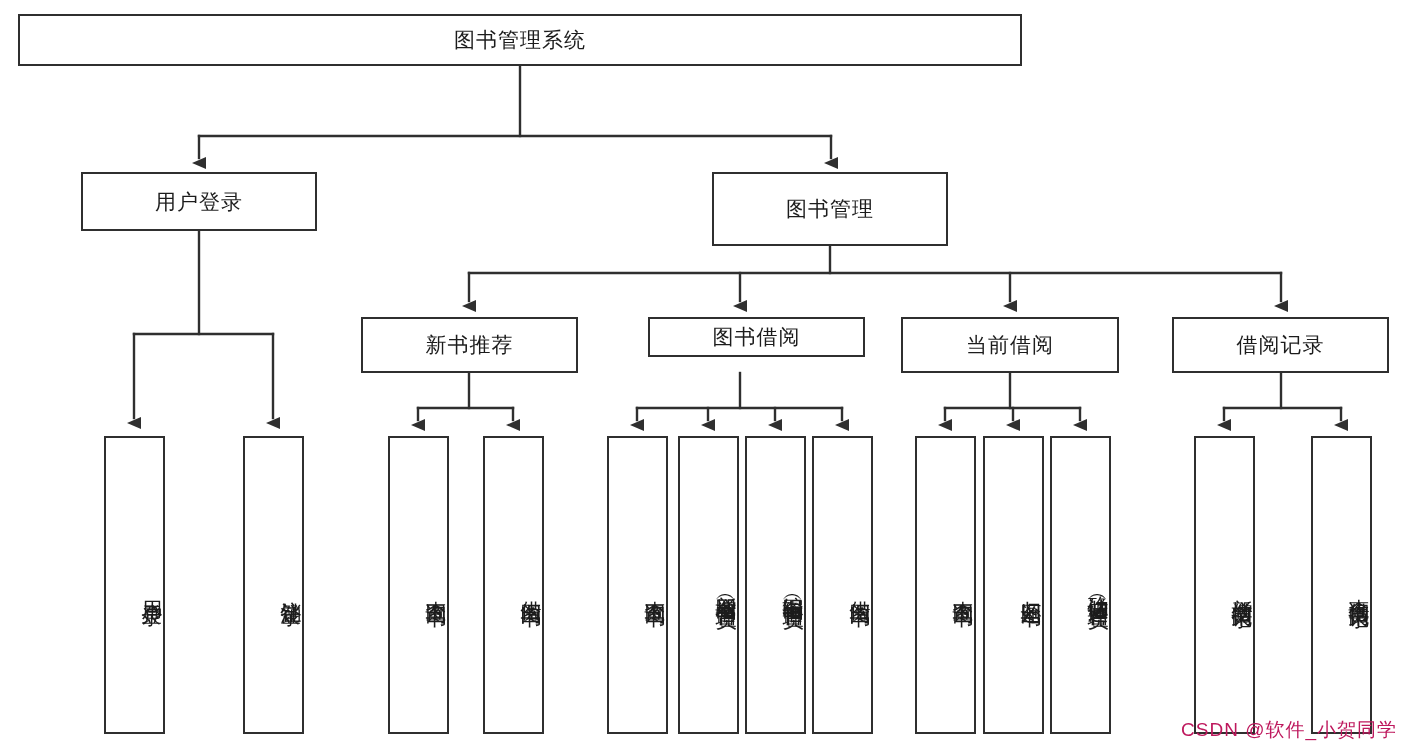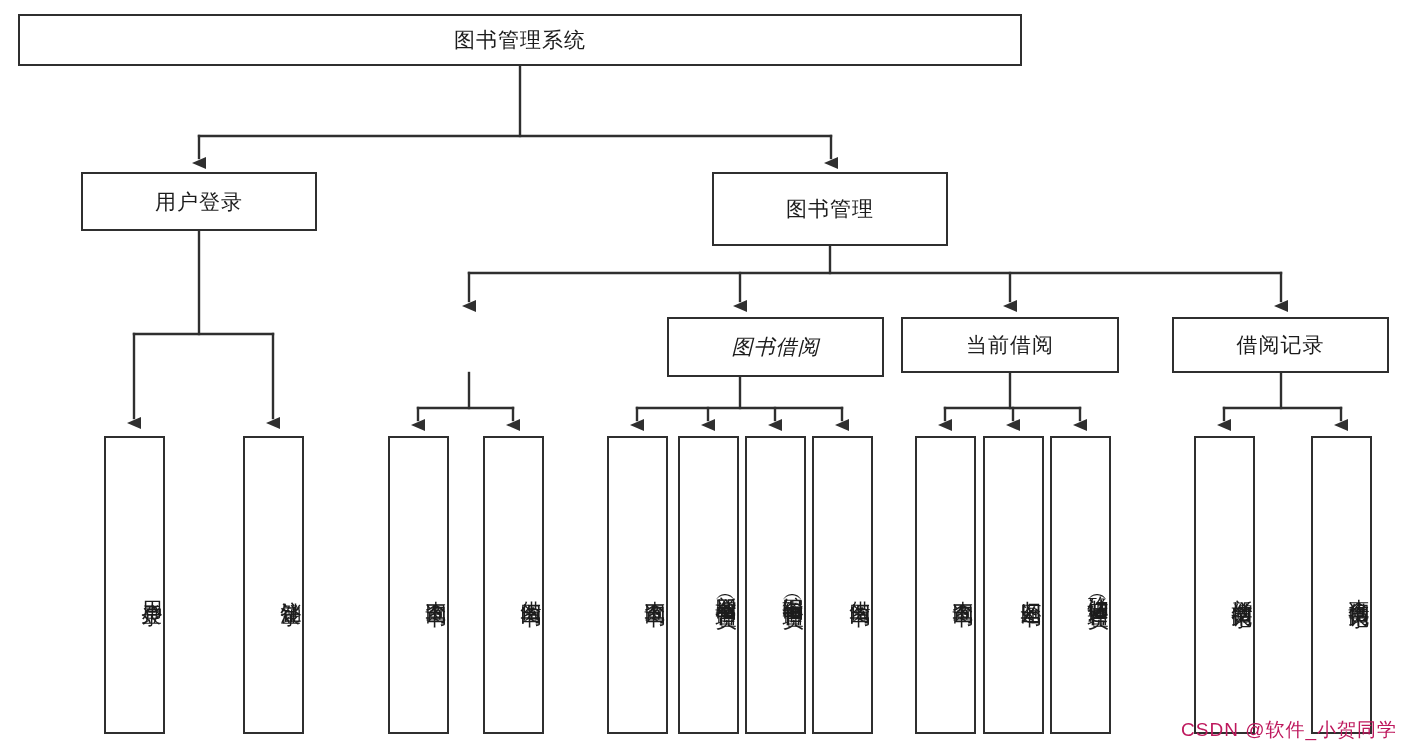--- a/index.html
+++ b/index.html
@@ -103,21 +103,24 @@
     <span>图书管理系统</span>
   </div>
 
   <div class="node horiz" style="left:81px;top:172px;width:236px;height:59px;">
     <span>用户登录</span>
   </div>
   <div class="node horiz" style="left:712px;top:172px;width:236px;height:74px;">
     <span>图书管理</span>
   </div>
 
-  <div class="node horiz" style="left:667px;top:317px;width:217px;height:60px;font-style:italic;">
+  <div class="node horiz" style="left:361px;top:317px;width:217px;height:56px;">
+    <span>新书推荐</span>
+  </div>
+  <div class="node horiz" style="left:648px;top:317px;width:217px;height:40px;">
     <span>图书借阅</span>
   </div>
   <div class="node horiz" style="left:901px;top:317px;width:218px;height:56px;">
     <span>当前借阅</span>
   </div>
   <div class="node horiz" style="left:1172px;top:317px;width:217px;height:56px;">
     <span>借阅记录</span>
   </div>
 
   <div class="node vert" style="left:104px;top:436px;width:61px;height:298px;">

